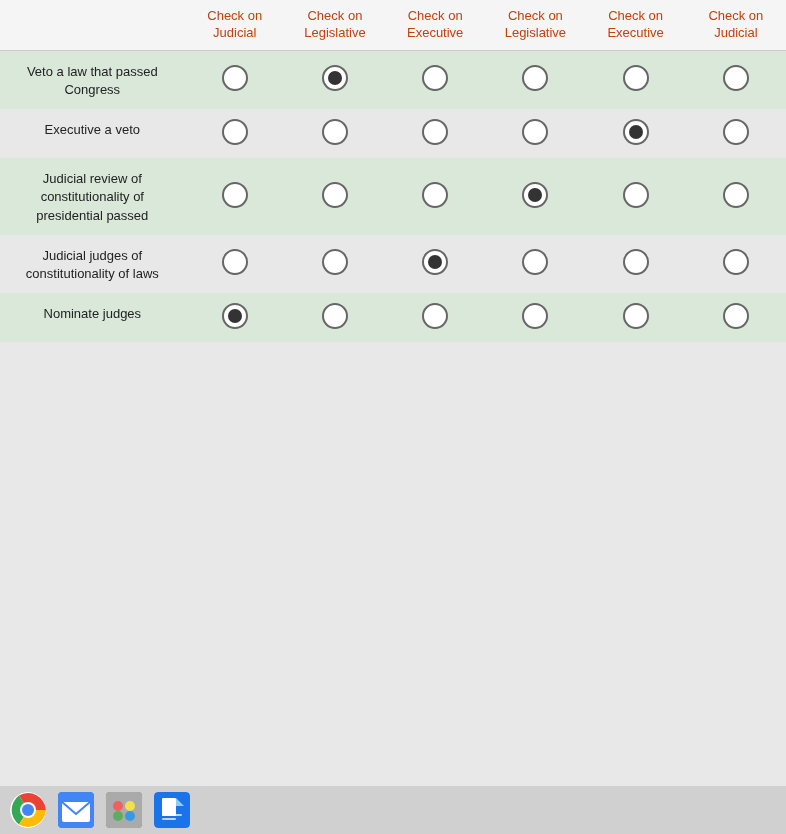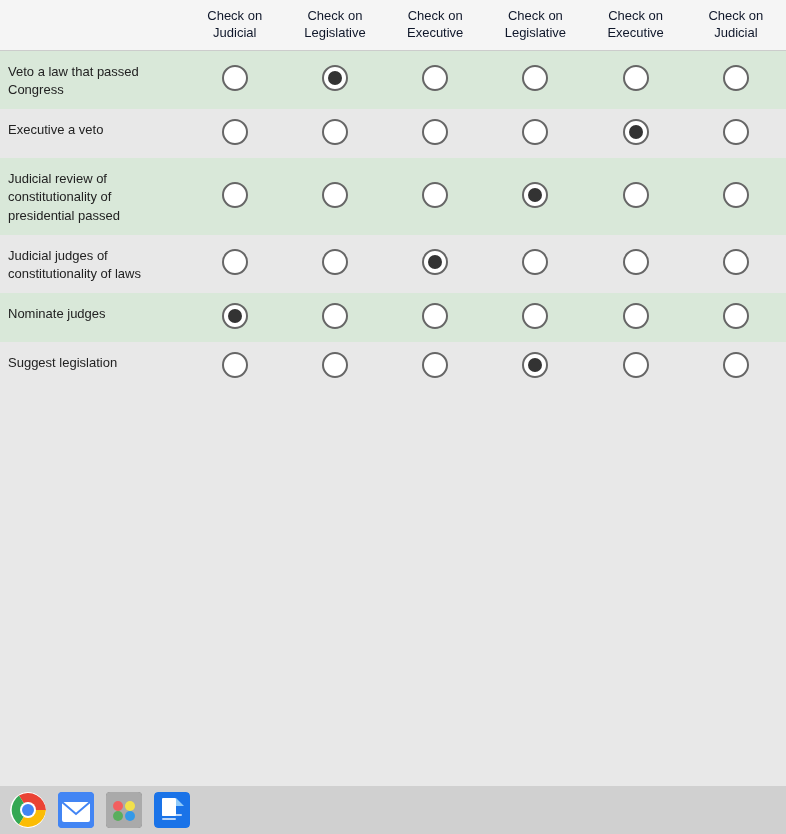--- a/index.html
+++ b/index.html
@@ -29,21 +29,21 @@
     thead tr {
       background: #f5f5f5;
       border-bottom: 1px solid #ccc;
     }
 
     thead th {
       text-align: center;
       padding: 8px 4px;
       font-weight: normal;
       font-size: 13px;
-      color: #0f172a;
+      color: #c2410c;
       vertical-align: top;
       line-height: 1.3;
     }
 
     thead th.col-label {
       text-align: left;
     }
 
     tbody tr:nth-child(odd) {
       background: #d9e8d9;
@@ -53,21 +53,21 @@
       background: #e8e8e8;
     }
 
     tbody td {
       padding: 10px 8px;
       vertical-align: middle;
       text-align: center;
     }
 
     tbody td.row-label {
-      text-align: left;
+      text-align: center;
       font-size: 13px;
       color: #222;
       vertical-align: top;
       padding-top: 12px;
       line-height: 1.4;
     }
 
     .radio-btn {
       display: inline-block;
       width: 26px;
@@ -189,29 +189,20 @@
         </tr>
         <tr>
           <td class="row-label">Nominate judges</td>
           <td><div class="radio-btn selected"></div></td>
           <td><div class="radio-btn"></div></td>
           <td><div class="radio-btn"></div></td>
           <td><div class="radio-btn"></div></td>
           <td><div class="radio-btn"></div></td>
           <td><div class="radio-btn"></div></td>
         </tr>
-        <tr>
-          <td class="row-label">Suggest legislation</td>
-          <td><div class="radio-btn"></div></td>
-          <td><div class="radio-btn"></div></td>
-          <td><div class="radio-btn"></div></td>
-          <td><div class="radio-btn selected"></div></td>
-          <td><div class="radio-btn"></div></td>
-          <td><div class="radio-btn"></div></td>
-        </tr>
       </tbody>
   </table>
 </div>
 
 <div class="taskbar">
   <div class="taskbar-icon" style="overflow:hidden; border-radius:50%; width:36px; height:36px;">
     <svg width="36" height="36" viewBox="0 0 36 36">
       <circle cx="18" cy="18" r="18" fill="white"></circle>
       <path d="M18 18 L36 18 A18 18 0 0 0 9 3.5 Z" fill="#EA4335"></path>
       <path d="M18 18 L9 3.5 A18 18 0 0 0 9 32.5 Z" fill="#34A853"></path>

